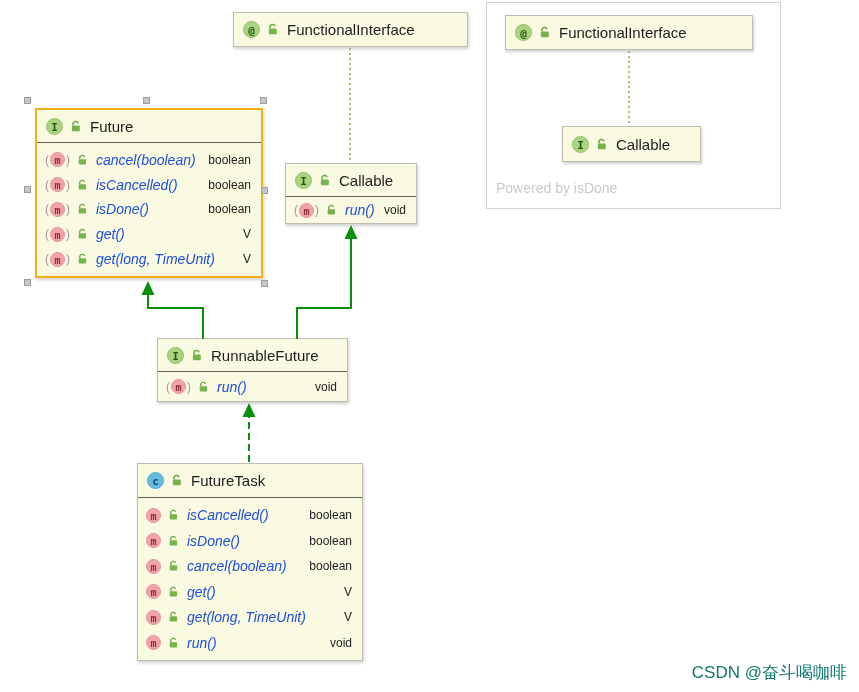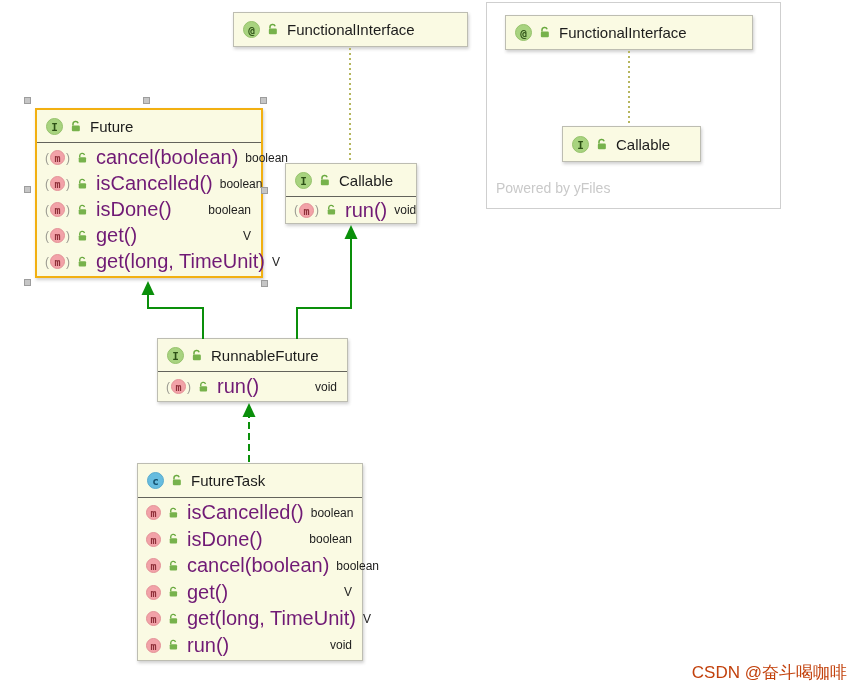--- a/index.html
+++ b/index.html
@@ -10,21 +10,21 @@
         border:1px solid #bdbdb2;box-shadow:1px 2px 3px rgba(100,100,100,.30);
         display:flex;flex-direction:column;z-index:1;}
   .ubox.selected{border:2px solid #f2b011;}
   .uhead{height:32px;flex:0 0 auto;display:flex;align-items:center;gap:7px;
          padding:0 8px 0 9px;}
   .hdr-sep{border-bottom:1px solid #63635b;}
   .utitle{font-family:Liberation Sans, sans-serif;
           font-size:15px;color:#1c1c1c;white-space:nowrap;}
   .rows{flex:1;display:flex;flex-direction:column;justify-content:space-evenly;}
   .mrow{display:flex;align-items:center;gap:7px;padding:0 10px 0 8px;}
-  .mname{font-size:20px;color:#701a75;white-space:nowrap;}
+  .mname{font-size:14px;color:#1d4ed8;white-space:nowrap;font-style:italic;}
   .mtype{font-size:12px;color:#1d1d1d;margin-left:auto;white-space:nowrap;}
   
   .circ{display:inline-block;width:17px;height:17px;border-radius:50%;
         font-family:"DejaVu Sans Mono",monospace;font-size:11px;font-weight:bold;
         line-height:17px;text-align:center;flex:0 0 auto;}
   .circ.green{background:#a8d37f;color:#2d5016;border:1px solid #96c26c;box-sizing:border-box;}
   .circ.blue{background:#66bcdf;color:#134f6d;border:1px solid #58abce;box-sizing:border-box;}
   .circ.m{width:15px;height:15px;line-height:15px;font-size:10px;
           background:#f2a2a8;color:#8e2f38;border:1px solid #e49298;box-sizing:border-box;}
   .micon{display:inline-flex;align-items:center;flex:0 0 auto;}
@@ -38,30 +38,30 @@
   .edge-dotted{stroke:#b6b65e;stroke-width:2;fill:none;stroke-dasharray:2 3;}
   .arrowhead{fill:#0a8f0a;}
   
   .handle{position:absolute;width:7px;height:7px;background:#c6c6c6;
           border:1px solid #9d9d9d;box-sizing:border-box;z-index:4;}
   
   .ypanel{position:absolute;left:486px;top:2px;width:293px;height:205px;
           border:1px solid #cfcfcf;background:#ffffff;z-index:0;}
   .powered{position:absolute;left:496px;top:180px;font-size:14px;color:#c9c9c9;z-index:1;}
   
-  .watermark{position:absolute;right:12px;bottom:8px;font-size:17px;color:#c2410c;
+  .watermark{position:absolute;right:12px;bottom:8px;font-size:17px;color:#0f766e;
              text-shadow:1px 1px 0 #ffffff;z-index:2;}
 </style>
 </head>
 <body>
 
 <div class="canvas">
 
   <div class="ypanel"></div>
-  <div class="powered">Powered by yFiles</div>
+  <div class="powered">Powered by isDone</div>
 
   <svg class="edges" width="859" height="692">
     <path class="edge-dotted" d="M350 48 L350 162"></path>
     <path class="edge-dotted" d="M629 51 L629 125"></path>
     <path class="edge-solid" d="M203 339 L203 308 L148 308 L148 294"></path>
     <polygon class="arrowhead" points="148,281 141.5,295 154.5,295"></polygon>
     <path class="edge-solid" d="M297 339 L297 308 L351 308 L351 239"></path>
     <polygon class="arrowhead" points="351,225 344.5,239 357.5,239"></polygon>
     <path class="edge-dashed" d="M249 462 L249 417"></path>
     <polygon class="arrowhead" points="249,403 242.5,417 255.5,417"></polygon>

